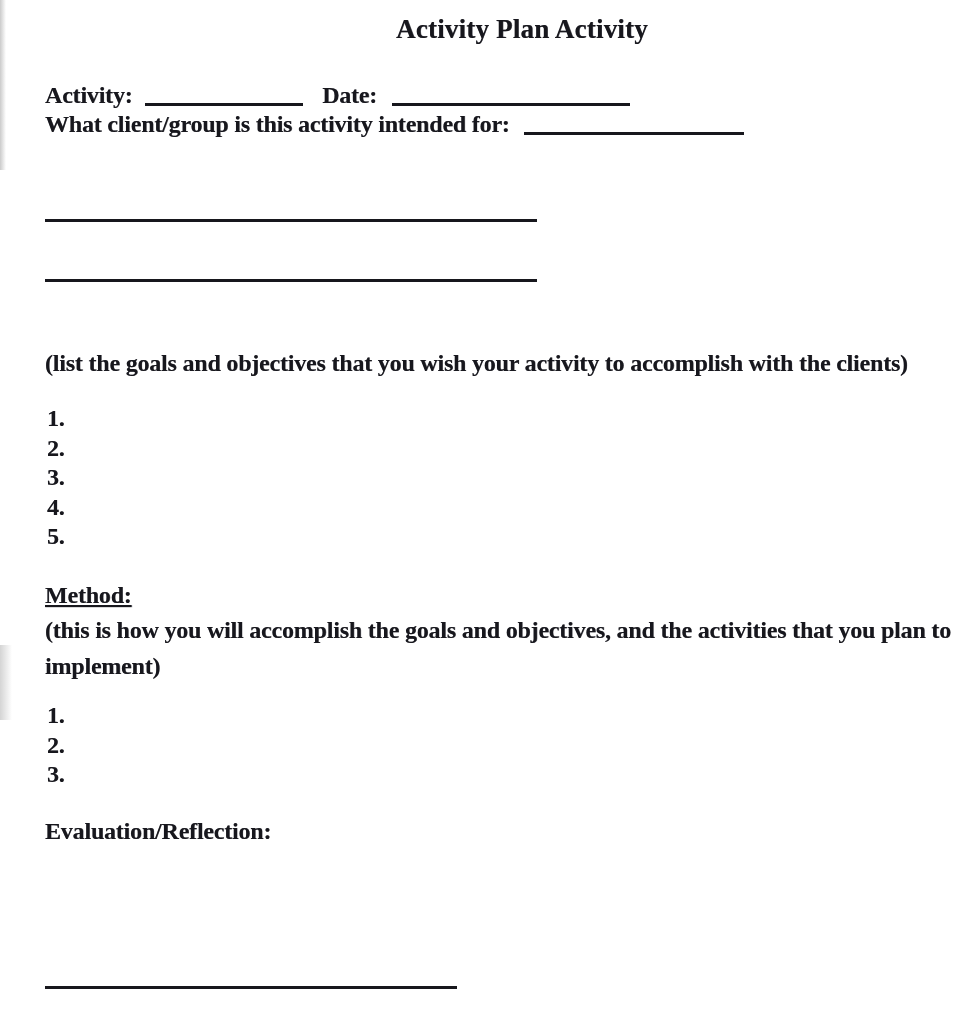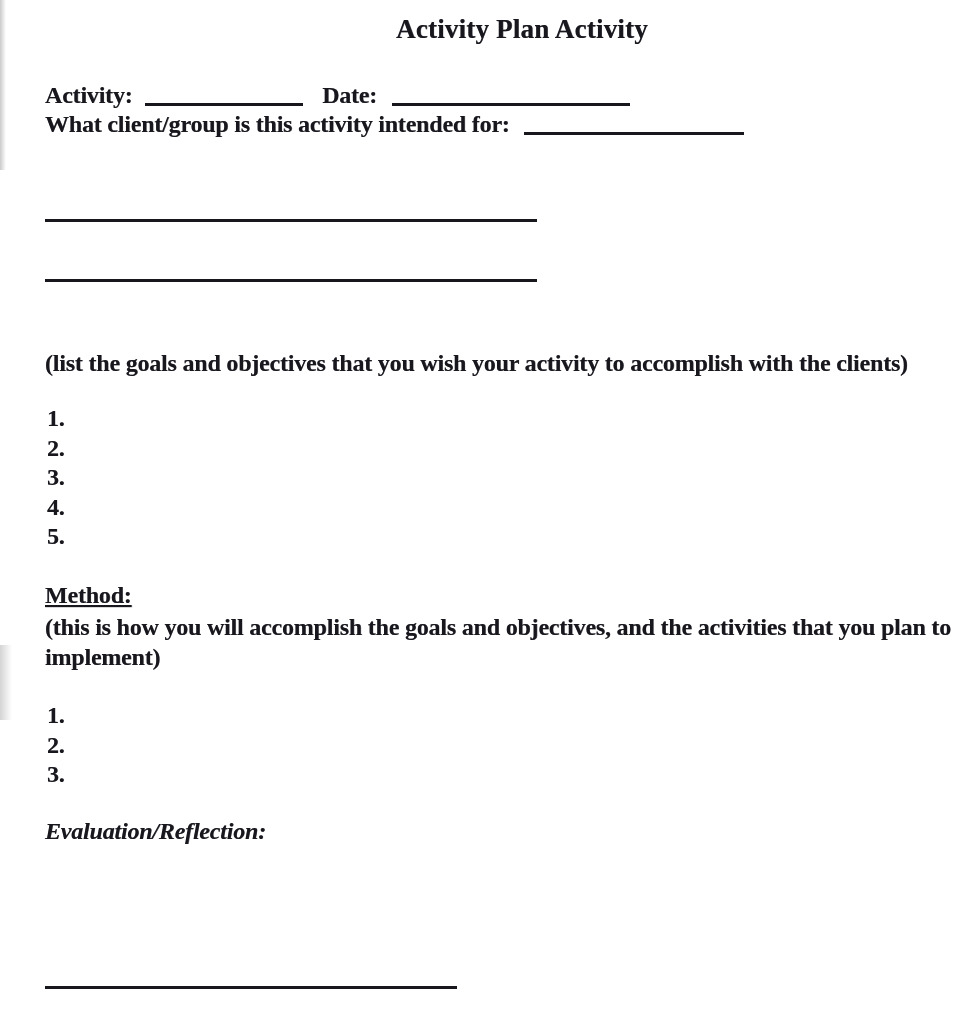--- a/index.html
+++ b/index.html
@@ -49,21 +49,21 @@
 
   
   .rule {
     position: absolute;
     height: 3px;
     background: #17171d;
   }
 
   .prelines {
     white-space: pre-line;
-    line-height: 30px;
+    line-height: 36px;
   }
 
   .numlist { line-height: 29.5px; }
 
   
   .smudge-top {
     position: absolute;
     left: 0; top: 0;
     width: 6px; height: 170px;
     background: linear-gradient(to right, rgba(160,160,160,0.55), rgba(160,160,160,0));
@@ -114,17 +114,17 @@
   <div class="abs t" style="top:584px; left:45px;text-decoration:underline;">Method:</div>
   <div class="abs t prelines" style="top:612px; left:45px; white-space:pre-line;">(this is how you will accomplish the goals and objectives, and the activities that you plan to
 implement)</div>
 
   <div class="abs t numlist" style="top:701px; left:47px;">
     <div>1.</div>
     <div>2.</div>
     <div>3.</div>
   </div>
 
-  <div class="abs t" style="top:820px; left:45px;font-style:italic;">Evaluation/Reflection:</div>
+  <div class="abs t" style="top:820px; left:45px;">Evaluation/Reflection:</div>
 
   <div class="rule" style="top:986px; left:45px; width:412px;"></div>
 
 </div>
 
 </body></html>

